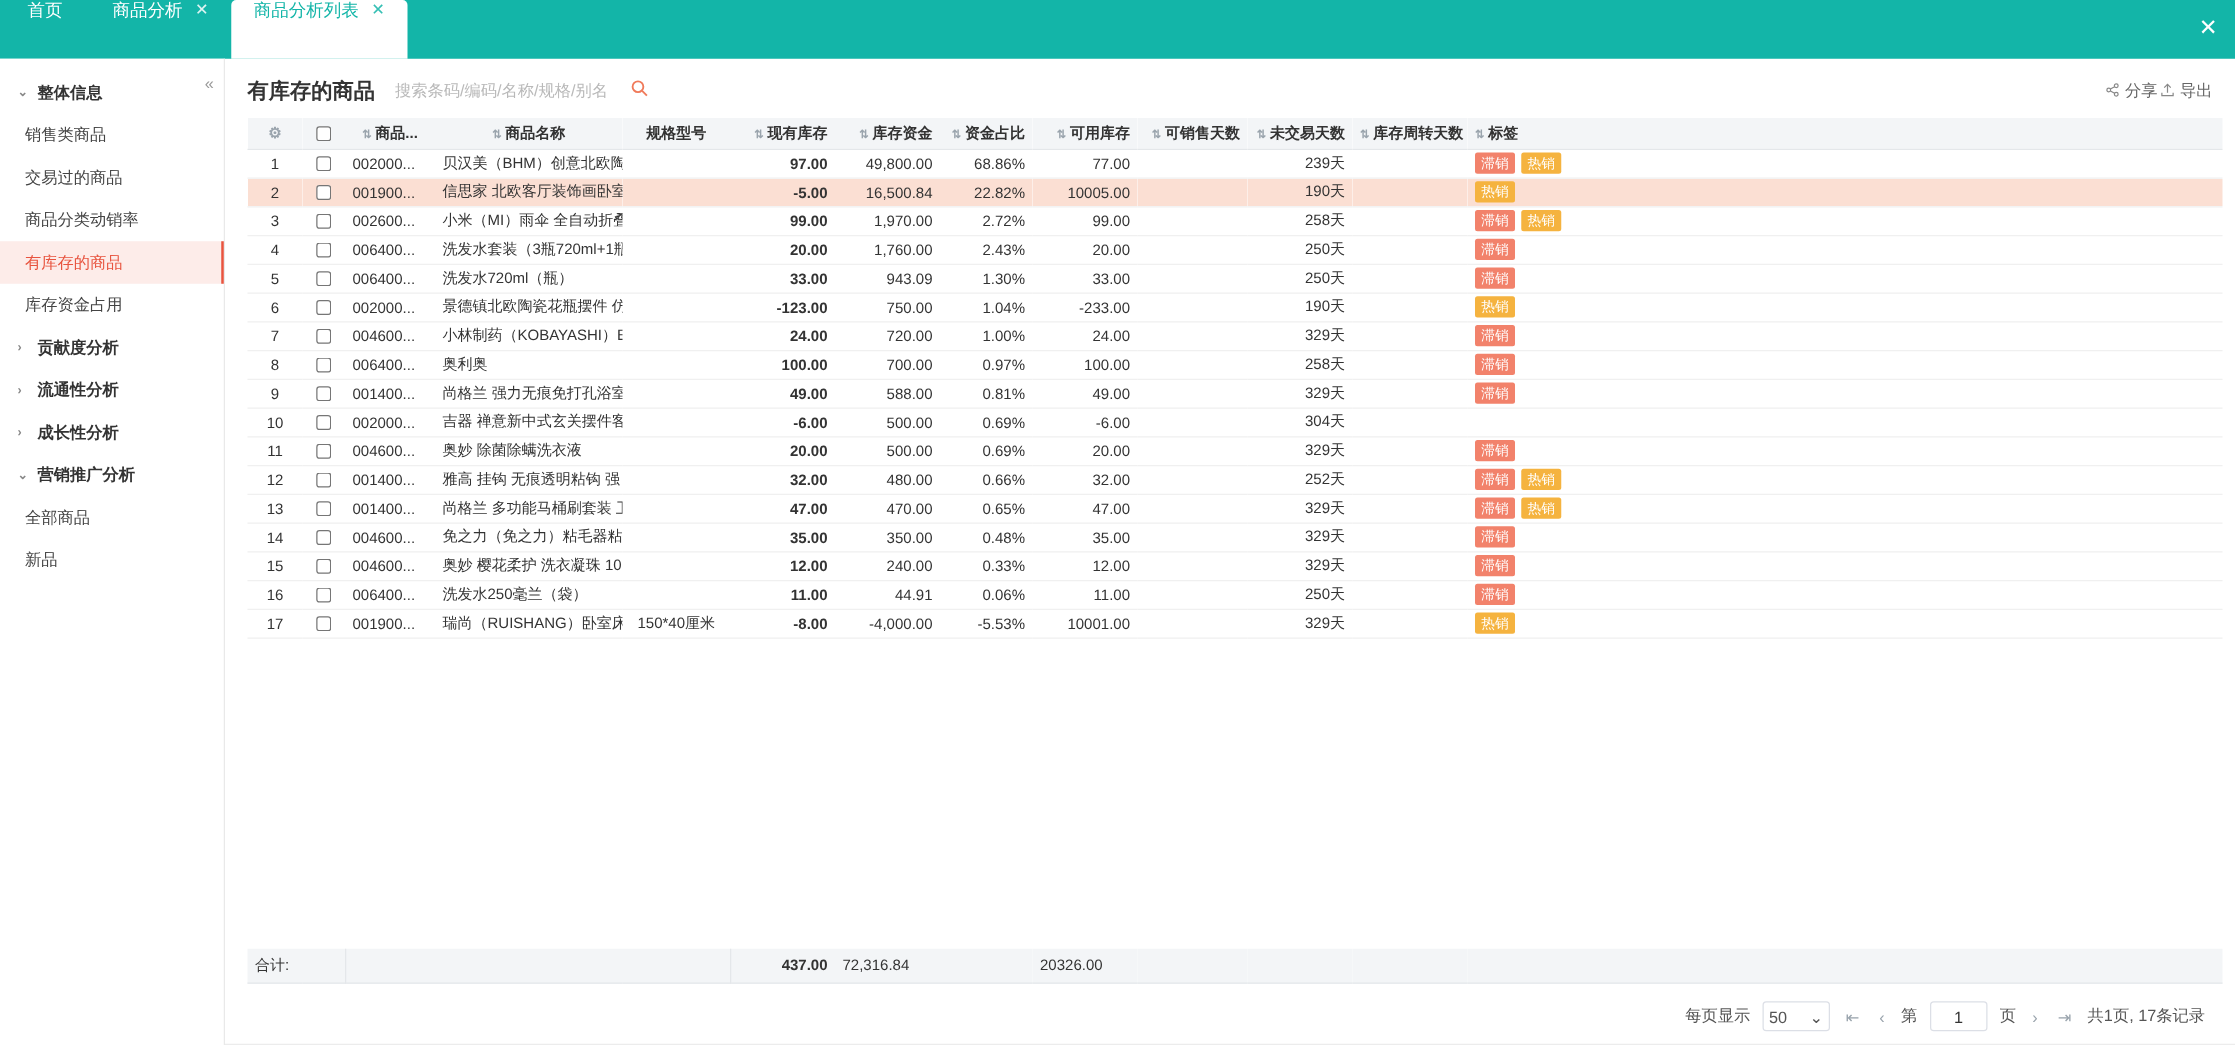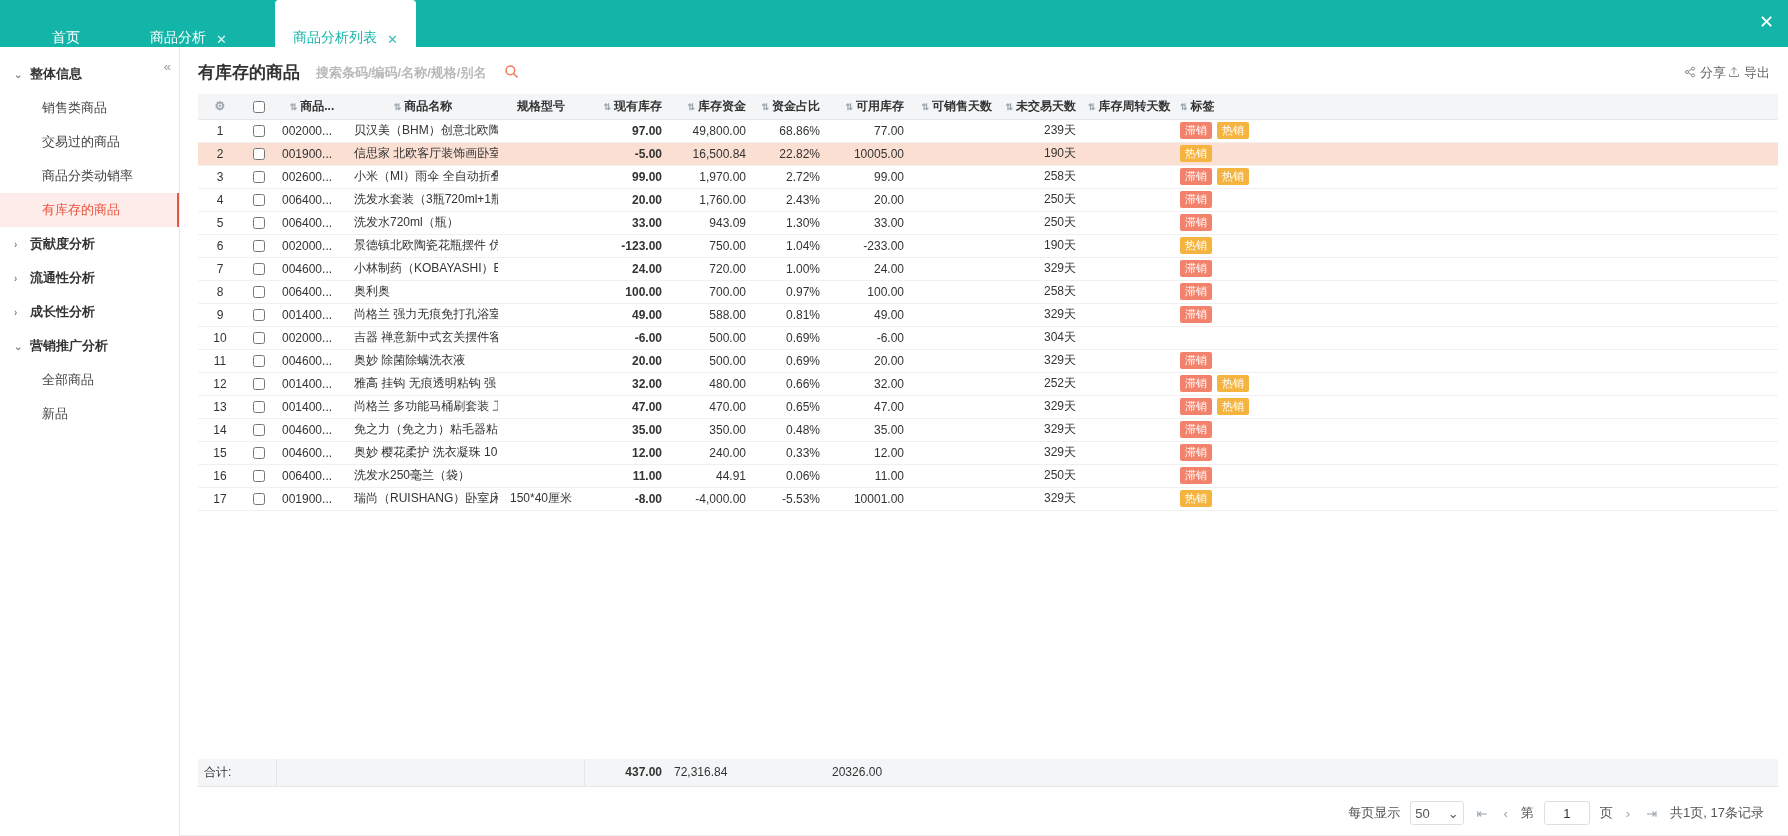--- a/index.html
+++ b/index.html
@@ -13,27 +13,26 @@
   }
   
   .tabbar {
     height:47px;
     background:#13b5a8;
     display:flex;
     align-items:stretch;
     position:relative;
   }
   .tab {
-    display:flex; align-items:flex-end;
+    display:flex; align-items:flex-start;
     padding:0 18px;
     color:#fff;
     font-size:14px;
     cursor:pointer;
     white-space:nowrap;
-    margin-left:30px;
   }
   .tab.home { padding:0 22px; }
   .tab.active {
     background:#fff;
     color:#13b5a8;
     border-top-left-radius:4px;
     border-top-right-radius:4px;
   }
   .tab .cls {
     margin-left:10px;
@@ -66,21 +65,21 @@
     cursor:pointer;
     display:flex; align-items:center;
     font-weight:bold;
   }
   .nav-group .caret {
     width:12px; display:inline-block;
     font-size:10px; color:#888;
     margin-right:4px;
   }
   .nav-item {
-    padding:8px 12px 8px 42px;
+    padding:8px 12px 8px 20px;
     font-size:13px;
     color:#444;
     cursor:pointer;
   }
   .nav-item.active {
     background:#fdece9;
     color:#e8543f;
     border-right:2px solid #e8543f;
   }
   
@@ -101,21 +100,20 @@
   .search-box {
     display:flex; align-items:center;
     border:none;
     width:230px;
   }
   .search-box input {
     border:none; outline:none;
     font-size:13px; color:#333;
     width:190px;
     font-family:"Liberation Sans", sans-serif;
-    font-weight:bold;
   }
   .search-box input::placeholder { color:#b9b9b9; }
   .search-ico {
     color:#f07a5a; font-size:15px; cursor:pointer;
   }
   .head-right {
     margin-left:auto;
     display:flex; align-items:center; gap:2px;
     color:#666; font-size:13px;
   }
@@ -260,20 +258,23 @@
       <span>销售类商品</span>
     </div>
     <div class="nav-item">
       <span>交易过的商品</span>
     </div>
     <div class="nav-item">
       <span>商品分类动销率</span>
     </div>
     <div class="nav-item active">
       <span>有库存的商品</span>
+    </div>
+    <div class="nav-item">
+      <span>库存资金占用</span>
     </div>
 
     <div class="nav-group">
       <span class="caret">›</span>
       <span>贡献度分析</span>
     </div>
     <div class="nav-group">
       <span class="caret">›</span>
       <span>流通性分析</span>
     </div>

